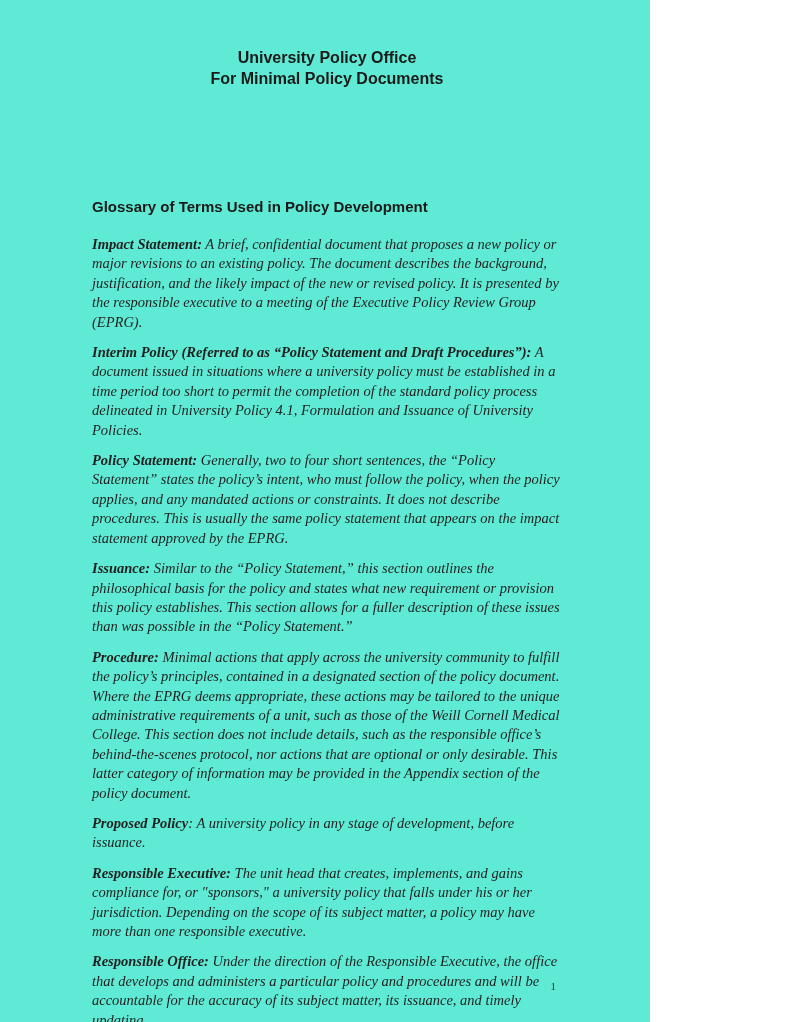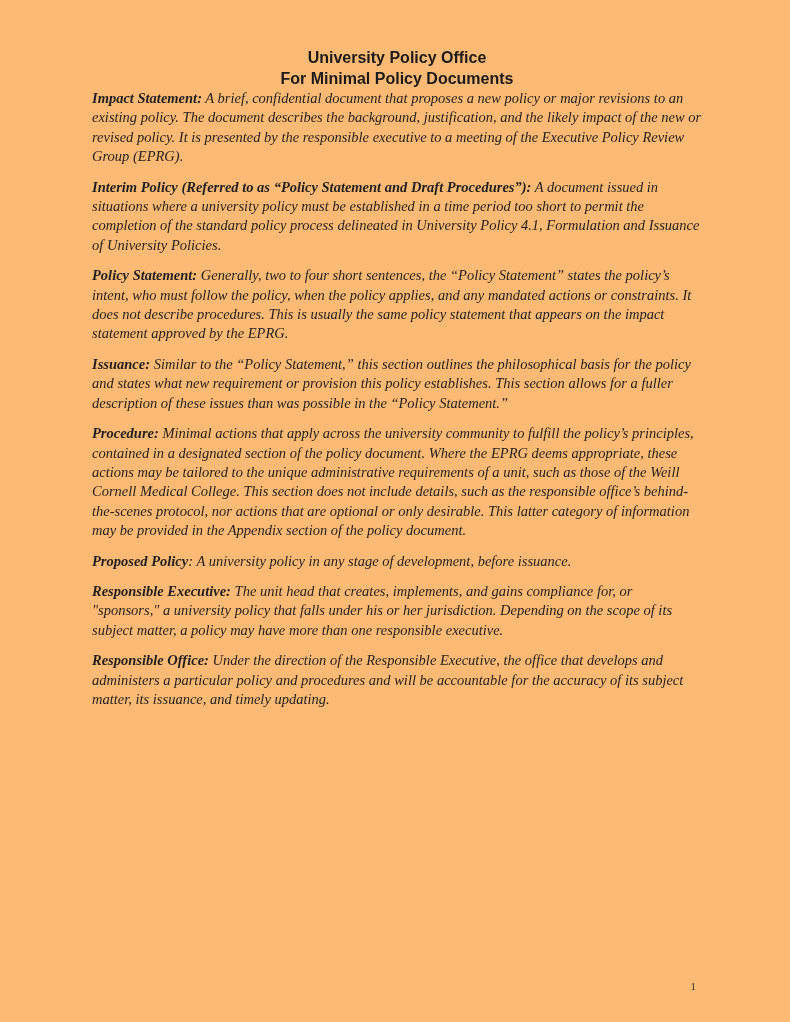--- a/index.html
+++ b/index.html
@@ -2,24 +2,24 @@
 <html><head>
 <meta charset="utf-8">
 <style>
   html, body {
     margin: 0;
     padding: 0;
     background: #ffffff;
   }
   .page {
     position: relative;
-    width: 790px;
+    width: 650px;
     height: 1022px;
     margin: 0;
-    background: #fdba74;
+    background: #5eead4;
     box-sizing: border-box;
     padding: 47px 88px 0 92px;
     font-family: "Liberation Serif", serif;
     color: #1f1f1f;
     overflow: hidden;
   }
   .title-block {
     text-align: center;
     font-family: "Liberation Sans", sans-serif;
     font-weight: bold;
@@ -57,20 +57,21 @@
 </head>
 <body>
 
 <div class="page">
 
   <header class="title-block">
     <div>University Policy Office</div>
     <div>For Minimal Policy Documents</div>
   </header>
 
+  <h2 class="section-heading">Glossary of Terms Used in Policy Development</h2>
 
   <p class="entry"><strong class="term">Impact Statement:</strong><span> A brief, confidential document that proposes a new policy or major revisions to an existing policy. The document describes the background, justification, and the likely impact of the new or revised policy. It is presented by the responsible executive to a meeting of the Executive Policy Review Group (EPRG).</span></p>
 
   <p class="entry"><strong class="term">Interim Policy (Referred to as “Policy Statement and Draft Procedures”):</strong><span> A document issued in situations where a university policy must be established in a time period too short to permit the completion of the standard policy process delineated in University Policy 4.1, Formulation and Issuance of University Policies.</span></p>
 
   <p class="entry"><strong class="term">Policy Statement:</strong><span> Generally, two to four short sentences, the “Policy Statement” states the policy’s intent, who must follow the policy, when the policy applies, and any mandated actions or constraints. It does not describe procedures. This is usually the same policy statement that appears on the impact statement approved by the EPRG.</span></p>
 
   <p class="entry"><strong class="term">Issuance:</strong><span> Similar to the “Policy Statement,” this section outlines the philosophical basis for the policy and states what new requirement or provision this policy establishes. This section allows for a fuller description of these issues than was possible in the “Policy Statement.”</span></p>
 
   <p class="entry"><strong class="term">Procedure:</strong><span> Minimal actions that apply across the university community to fulfill the policy’s principles, contained in a designated section of the policy document. Where the EPRG deems appropriate, these actions may be tailored to the unique administrative requirements of a unit, such as those of the Weill Cornell Medical College. This section does not include details, such as the responsible office’s behind-the-scenes protocol, nor actions that are optional or only desirable. This latter category of information may be provided in the Appendix section of the policy document.</span></p>

